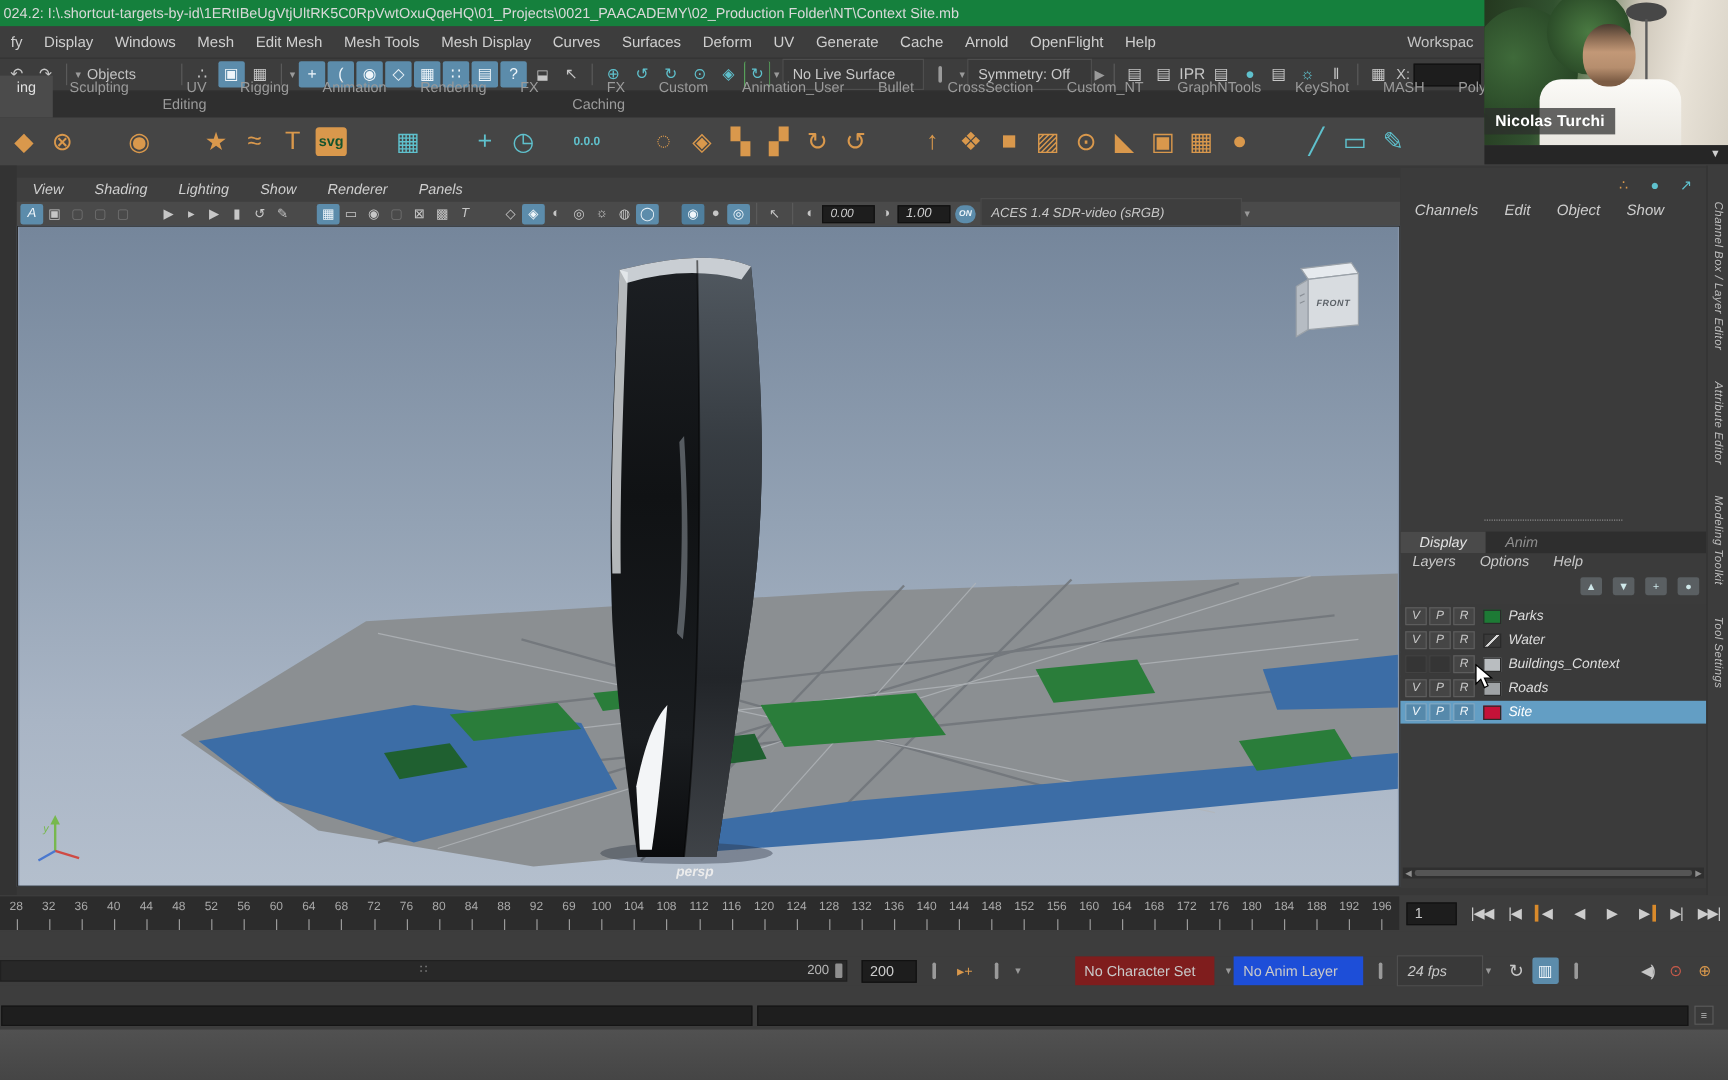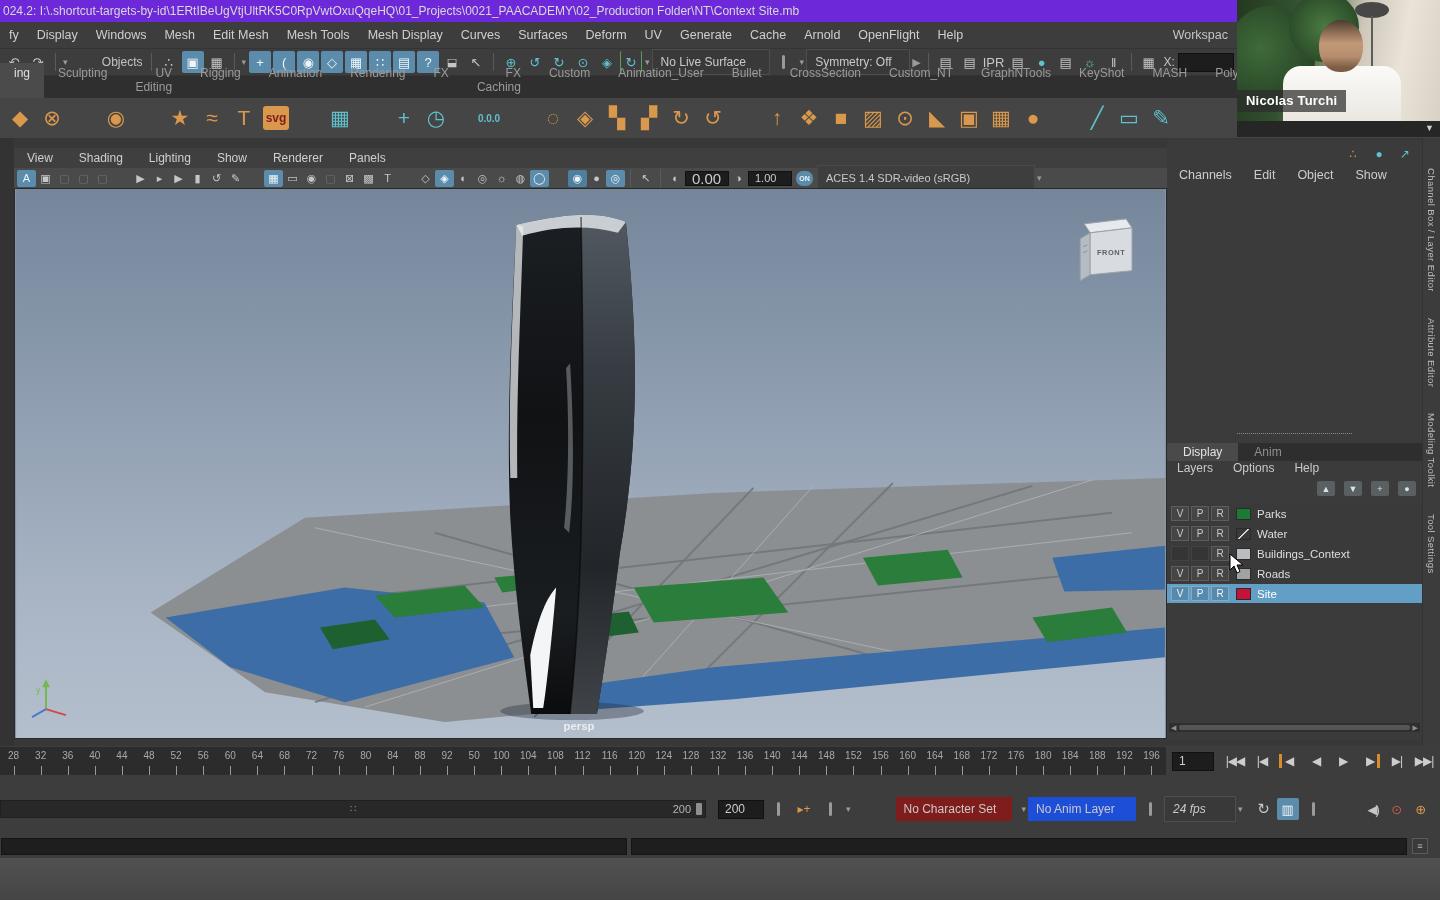--- a/index.html
+++ b/index.html
@@ -1,20 +1,20 @@
 <!DOCTYPE html>
 <html><head>
 <meta charset="utf-8">
 <style>
   * { margin:0; padding:0; box-sizing:border-box; }
   html,body { width:1440px; height:900px; overflow:hidden; background:#3d3d3d;
     font-family:"Liberation Sans","DejaVu Sans",sans-serif; -webkit-font-smoothing:antialiased; }
   .abs { position:absolute; }
   
-  #titlebar { left:0; top:0; width:1440px; height:22px; background:#6d28d9; color:#d9d9d9;
+  #titlebar { left:0; top:0; width:1440px; height:22px; background:#15803d; color:#d9d9d9;
     font-size:12px; line-height:22px; padding-left:3px; white-space:nowrap; overflow:hidden; }
   
   #menubar { left:0; top:22px; width:1440px; height:26px; background:#3d3d3d; display:flex;
     align-items:center; gap:0; color:#cfcfcf; font-size:12.5px; }
   #menubar .mitem { padding:0 9px; height:26px; line-height:26px; cursor:default; }
   #workspace-label { margin-left:auto; padding-right:212px; color:#c4c4c4; }
   
   #statusline { left:0; top:48px; width:1440px; height:28px; background:#3d3d3d; display:flex;
     align-items:center; border-top:1px solid #343434; border-bottom:1px solid #343434; padding-left:2px; }
   .ib { display:inline-flex; align-items:center; justify-content:center; min-width:22px; height:22px;
@@ -38,24 +38,24 @@
   .stab { padding:3px 14px 4px; cursor:default;text-align:right; }
   .stab.active { background:#4b4b4b; color:#e0e0e0; }
   
   #shelficons { left:0; top:98px; width:1440px; height:40px; background:#454545; display:flex;
     align-items:center; padding-left:4px; }
   .shicon { width:32px; height:34px; display:inline-flex; align-items:center; justify-content:center;
     font-size:21px; border-radius:3px; cursor:default; }
   .shicon.orange { color:#d9984c; }
   .shicon.teal { color:#5fc1cd; }
   .shicon.small { font-size:10px; font-weight:bold; letter-spacing:0;margin-left:21px; }
-  .shicon.svgbadge { font-size:12px; font-weight:bold; color:#7f1d1d; background:#d9984c;
+  .shicon.svgbadge { font-size:12px; font-weight:bold; color:#14532d; background:#d9984c;
     width:26px; height:24px; border-radius:3px; margin:0 3px; }
   
-  #main { left:0; top:138px; width:1440px; height:608px; background:#383838; }
+  #main { left:0; top:138px; width:1440px; height:608px; background:#383838;font-style:italic; }
   #gutter { left:0; top:0; width:14px; height:608px; background:#333; }
   #vpcol { left:14px; top:10px; width:1153px; height:592px; }
   #panelmenu { left:0; top:0; width:1153px; height:20px; background:#3f3f3f; display:flex;
     align-items:center; gap:0; color:#cfcfcf; font-size:12px; }
   #panelmenu .pmitem { padding:0 13px; }
   #panelbar { left:0; top:20px; width:1153px; height:20px; background:#4a4a4a; display:flex;
     align-items:center; padding-left:3px; }
   #panelbar .ib { min-width:19px; height:17px; font-size:11px; margin:0; }
   #viewport { left:0; top:40px; width:1153px; height:551px; background:#8694a8; border:1px solid #2a2a2a; cursor:crosshair; }
   
@@ -147,21 +147,21 @@
   <span class="mitem">fy</span><span class="mitem">Display</span><span class="mitem">Windows</span><span class="mitem">Mesh</span><span class="mitem">Edit Mesh</span><span class="mitem">Mesh Tools</span><span class="mitem">Mesh Display</span><span class="mitem">Curves</span><span class="mitem">Surfaces</span><span class="mitem">Deform</span><span class="mitem">UV</span><span class="mitem">Generate</span><span class="mitem">Cache</span><span class="mitem">Arnold</span><span class="mitem">OpenFlight</span><span class="mitem">Help</span></span>
   <span id="workspace-label">Workspac</span>
 </div>
 
 <div class="abs" id="statusline">
   <span>
     
   <span class="ib">↶</span><span class="ib">↷</span></span>
   <span class="vdiv"></span>
   <span class="caret">▾</span>
-  <span class="lbl" style="min-width:70px;text-align:right;">Objects</span>
+  <span class="lbl" style="min-width:70px;">Objects</span>
   <span class="vdiv"></span>
   <span>
     
   <span class="ib">∴</span><span class="ib act">▣</span><span class="ib">▦</span></span>
   <span class="vdiv"></span>
   <span class="caret">▾</span>
   <span>
     
   <span class="ib act">+</span><span class="ib act">(</span><span class="ib act">◉</span><span class="ib act">◇</span><span class="ib act">▦</span><span class="ib act">∷</span><span class="ib act">▤</span><span class="ib act">?</span></span>
   <span class="ib" style="font-size:11px;">⬓</span>
@@ -303,21 +303,21 @@
           <span class="ib act">◯</span>
           <span class="ib div"></span>
           <span class="ib act2">◉</span>
           <span class="ib">●</span>
           <span class="ib act">◎</span>
         </span>
       <span class="vdiv"></span>
       <span class="ib">↖</span>
       <span class="vdiv"></span>
       <span class="ib">◐</span>
-      <span class="darkfield" style="width:44px;height:15px;font-size:15px;">0.00</span>
+      <span class="darkfield" style="width:44px;height:15px;font-size:10px;">0.00</span>
       <span class="ib">◑</span>
       <span class="darkfield" style="width:44px;height:15px;font-size:11px;">1.00</span>
       <span class="ib act" style="font-size:7px;font-weight:bold;min-width:17px;height:15px;border-radius:7px;margin:0 4px;">ON</span>
       <span class="field" style="width:218px;height:15px;font-size:11px;background:#3e3e3e;border-color:#4a4a4a;">ACES 1.4 SDR-video (sRGB)</span>
       <span class="caret">▾</span>
     </div>
 
     <svg class="abs" id="viewport" viewBox="0 0 1153 551" xmlns="http://www.w3.org/2000/svg">
       <defs>
         <linearGradient id="sky" x1="0" y1="0" x2="0" y2="1">
@@ -503,21 +503,21 @@
       <span class="tick">56</span>
       <span class="tick">60</span>
       <span class="tick">64</span>
       <span class="tick">68</span>
       <span class="tick">72</span>
       <span class="tick">76</span>
       <span class="tick">80</span>
       <span class="tick">84</span>
       <span class="tick">88</span>
       <span class="tick">92</span>
-      <span class="tick">50</span>
+      <span class="tick">69</span>
       <span class="tick">100</span>
       <span class="tick">104</span>
       <span class="tick">108</span>
       <span class="tick">112</span>
       <span class="tick">116</span>
       <span class="tick">120</span>
       <span class="tick">124</span>
       <span class="tick">128</span>
       <span class="tick">132</span>
       <span class="tick">136</span>

